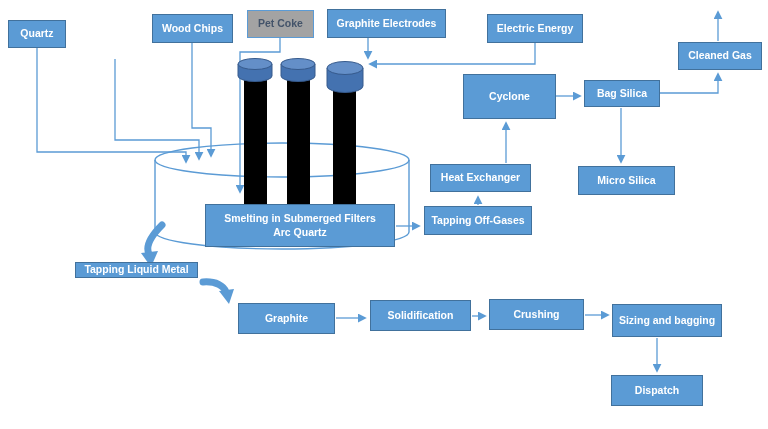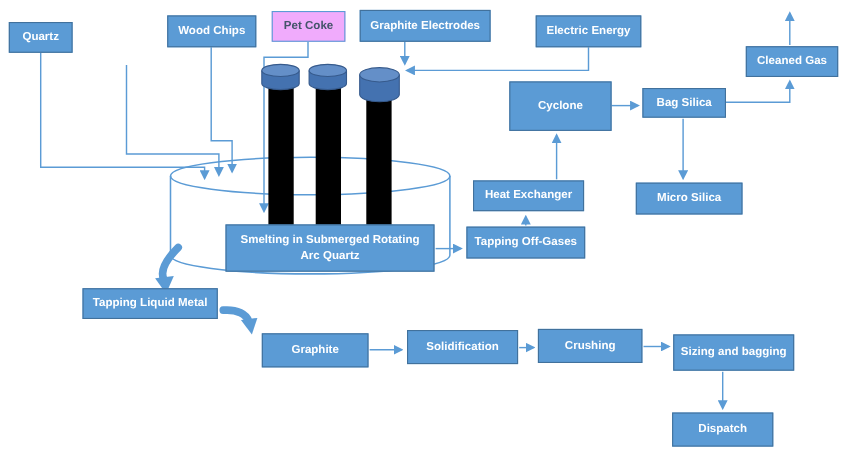--- a/index.html
+++ b/index.html
@@ -9,21 +9,21 @@
   }
   .stage svg { position:absolute; left:0; top:0; z-index:1; }
   .box {
     position:absolute; z-index:2; box-sizing:border-box;
     background:#5b9bd5; border:1px solid #41719c; color:#ffffff;
     font-weight:bold; font-size:10.5px; line-height:1.3;
     display:flex; align-items:center; justify-content:center;
     text-align:center; padding:2px 3px;
   }
   .box.white {
-    background:#f0abfc; border:1.5px solid #5b9bd5; color:#44546a;
+    background:#a3a3a3; border:1.5px solid #5b9bd5; color:#44546a;
   }
 </style>
 </head>
 <body>
 
 <div class="stage">
 
   <svg width="768" height="429" viewBox="0 0 768 429">
     <defs>
       <marker id="ah" viewBox="0 0 10 10" refX="8" refY="5" markerWidth="9" markerHeight="9" orient="auto" markerUnits="userSpaceOnUse">
@@ -119,26 +119,26 @@
   <div class="box" style="left:430px;top:164px;width:101px;height:28px">
     <span>Heat Exchanger</span>
   </div>
 
   <div class="box" style="left:424px;top:206px;width:108px;height:29px;padding:1px">
     <span>Tapping Off-Gases</span>
   </div>
 
   <div class="box" style="left:205px;top:204px;width:190px;height:43px">
     <div>
-      <div>Smelting in Submerged Rotating</div>
+      <div>Smelting in Submerged Filters</div>
       <div>Arc Quartz</div>
     </div>
   </div>
 
-  <div class="box" style="left:75px;top:262px;width:123px;height:28px;padding:1px">
+  <div class="box" style="left:75px;top:262px;width:123px;height:16px;padding:1px">
     <span>Tapping Liquid Metal</span>
   </div>
 
   <div class="box" style="left:238px;top:303px;width:97px;height:31px">
     <span>Graphite</span>
   </div>
 
   <div class="box" style="left:489px;top:299px;width:95px;height:31px">
     <span>Crushing</span>
   </div>

